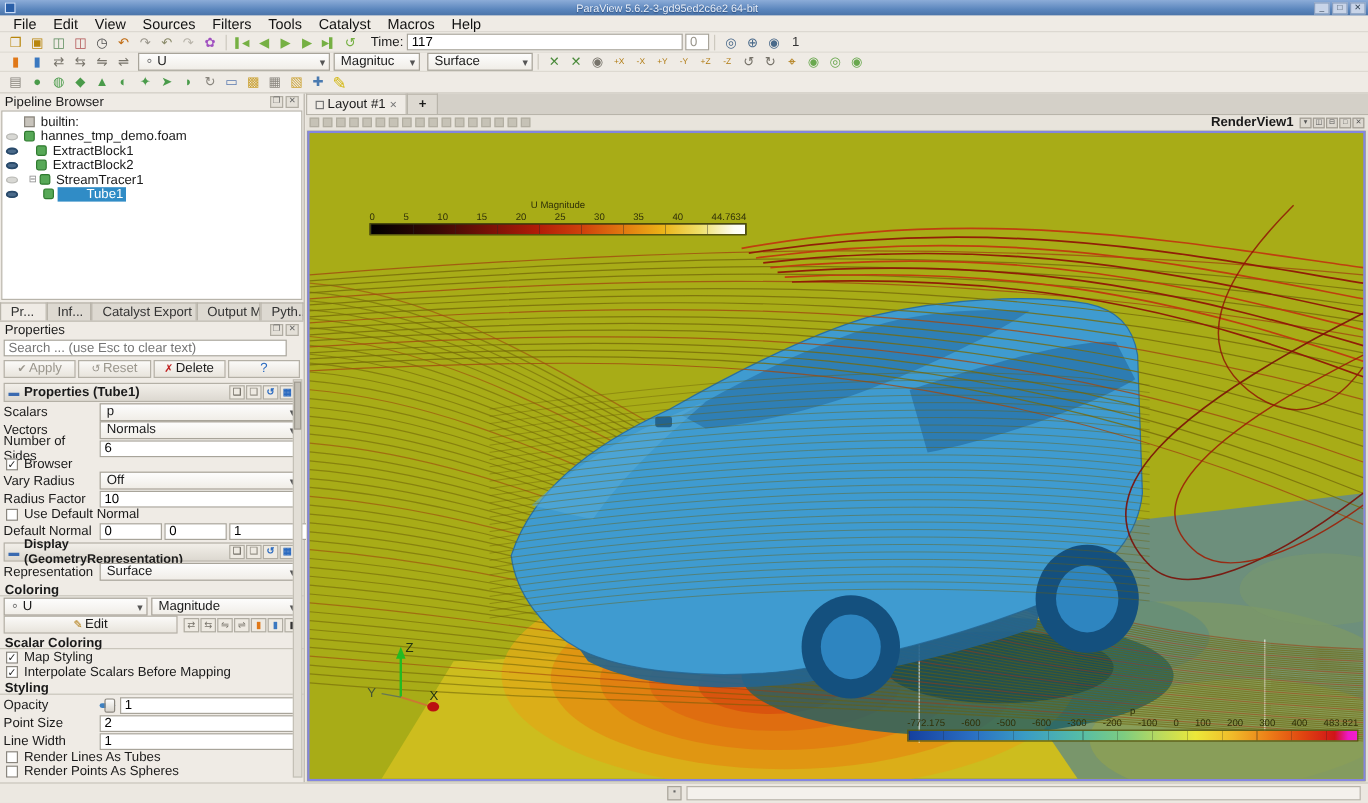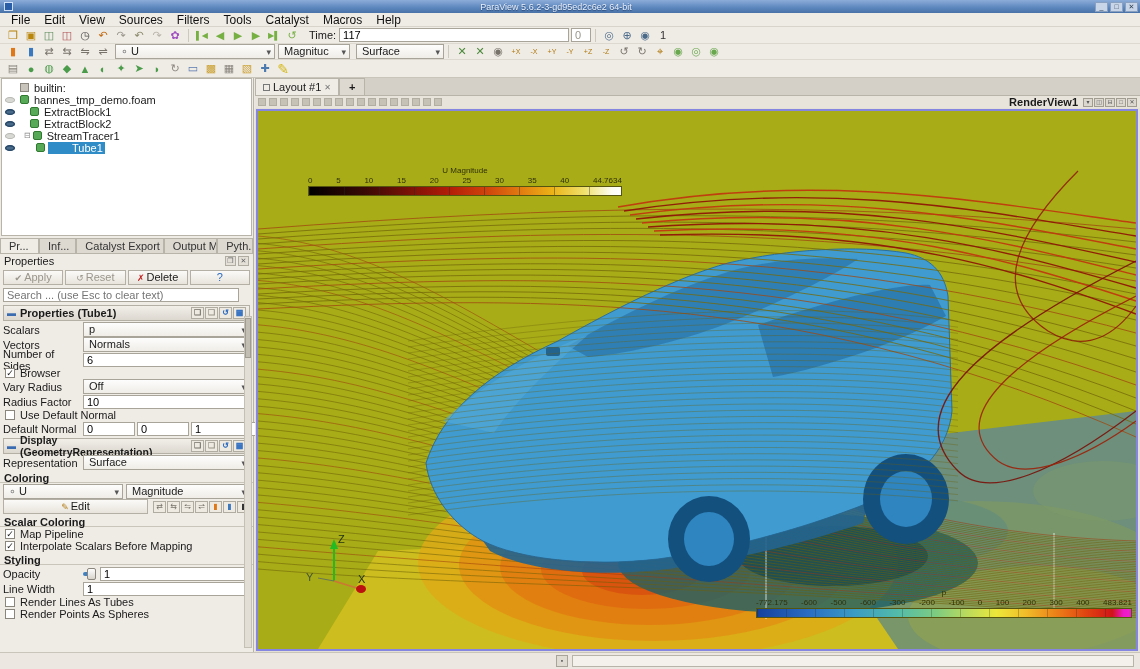--- a/index.html
+++ b/index.html
@@ -234,20 +234,26 @@
       <span class="icon-btn" style="color: rgb(90, 122, 176);">▭</span>
       <span class="icon-btn" style="color: rgb(202, 160, 48);">▩</span>
       <span class="icon-btn" style="color: rgb(138, 134, 126);">▦</span>
       <span class="icon-btn" style="color: rgb(202, 160, 48);">▧</span>
       <span class="icon-btn" style="color: rgb(74, 122, 176);">✚</span>
       <span class="icon-btn" style="color: rgb(212, 184, 18); font-size: 14px;">✎</span>
     </span>
 </div>
 
 <div id="left">
+  <div class="panel-title">
+    <span>Pipeline Browser</span>
+    <span class="sp"></span>
+    <span class="tinybtn">❐</span>
+    <span class="tinybtn">✕</span>
+  </div>
   <div id="tree">
     <div class="trow">
       <span class="eyecell"></span>
         <span class="nodeico srv"></span>
       <span class="lbl">builtin:</span>
     </div>
     <div class="trow">
       <span class="eyecell">
           <span class="eye off"></span>
         </span>
@@ -291,34 +297,34 @@
     <span class="ptab" style="width:104px">Catalyst Export I...</span>
     <span class="ptab" style="width:62px">Output M...</span>
     <span class="ptab" style="width:40px">Pyth...</span>
   </div>
 
   <div class="panel-title">
     <span>Properties</span>
     <span class="sp"></span>
     <span class="tinybtn">❐</span>
     <span class="tinybtn">✕</span>
+  </div>
+
+  <div id="searchrow">
+    <input class="tinput" placeholder="Search ... (use Esc to clear text)" style="">
   </div>
 
   <div id="btnrow">
     <span class="pbtn dis">
       <span class="bi">✔</span><span>Apply</span></span>
     <span class="pbtn dis">
       <span class="bi">↺</span><span>Reset</span></span>
     <span class="pbtn">
       <span class="bi" style="color:#c02020">✗</span><span>Delete</span></span>
     <span class="pbtn" style="color:#2a6ac0">?</span>
-  </div>
-
-  <div id="searchrow">
-    <input class="tinput" placeholder="Search ... (use Esc to clear text)" style="">
   </div>
 
   <div class="sechdr">
     <span class="collapse">▬</span>
     <span>Properties (Tube1)</span>
       <span class="sp"></span>
     <span style="display:flex">
         <span class="shbtn" style="color: rgb(119, 115, 106);">❏</span>
         <span class="shbtn" style="color: rgb(154, 150, 140);">❏</span>
         <span class="shbtn" style="color: rgb(42, 106, 192);">↺</span>
@@ -392,33 +398,37 @@
         <span class="shbtn" style="color: rgb(119, 115, 106);">⇋</span>
         <span class="shbtn" style="color: rgb(119, 115, 106);">⇌</span>
         <span class="shbtn" style="color: rgb(224, 120, 24);">▮</span>
         <span class="shbtn" style="color: rgb(58, 120, 192);">▮</span>
         <span class="shbtn" style="color: rgb(51, 51, 51);">▮</span>
       </span>
   </div>
   <div class="subhdr">Scalar Coloring</div>
   <div class="chkrow">
     <span class="chk">✓</span>
-    <span>Map Pipeline</span>
+    <span>Map Styling</span>
   </div>
   <div class="chkrow">
     <span class="chk">✓</span>
     <span>Interpolate Scalars Before Mapping</span>
   </div>
   <div class="subhdr">Styling</div>
   <div class="prow">
     <span class="plabel">Opacity</span>
     <span class="slider filled" style="width:88px;margin-right:4px">
         <span class="handle" style="right:0"></span>
       </span>
     <input class="tinput grow" readonly="" value="1" style="">
+  </div>
+  <div class="prow">
+    <span class="plabel">Point Size</span>
+    <input class="tinput grow" readonly="" value="2" style="">
   </div>
   <div class="prow">
     <span class="plabel">Line Width</span>
     <input class="tinput grow" readonly="" value="1" style="">
   </div>
   <div class="chkrow">
     <span class="chk"></span>
     <span>Render Lines As Tubes</span>
   </div>
   <div class="chkrow">

